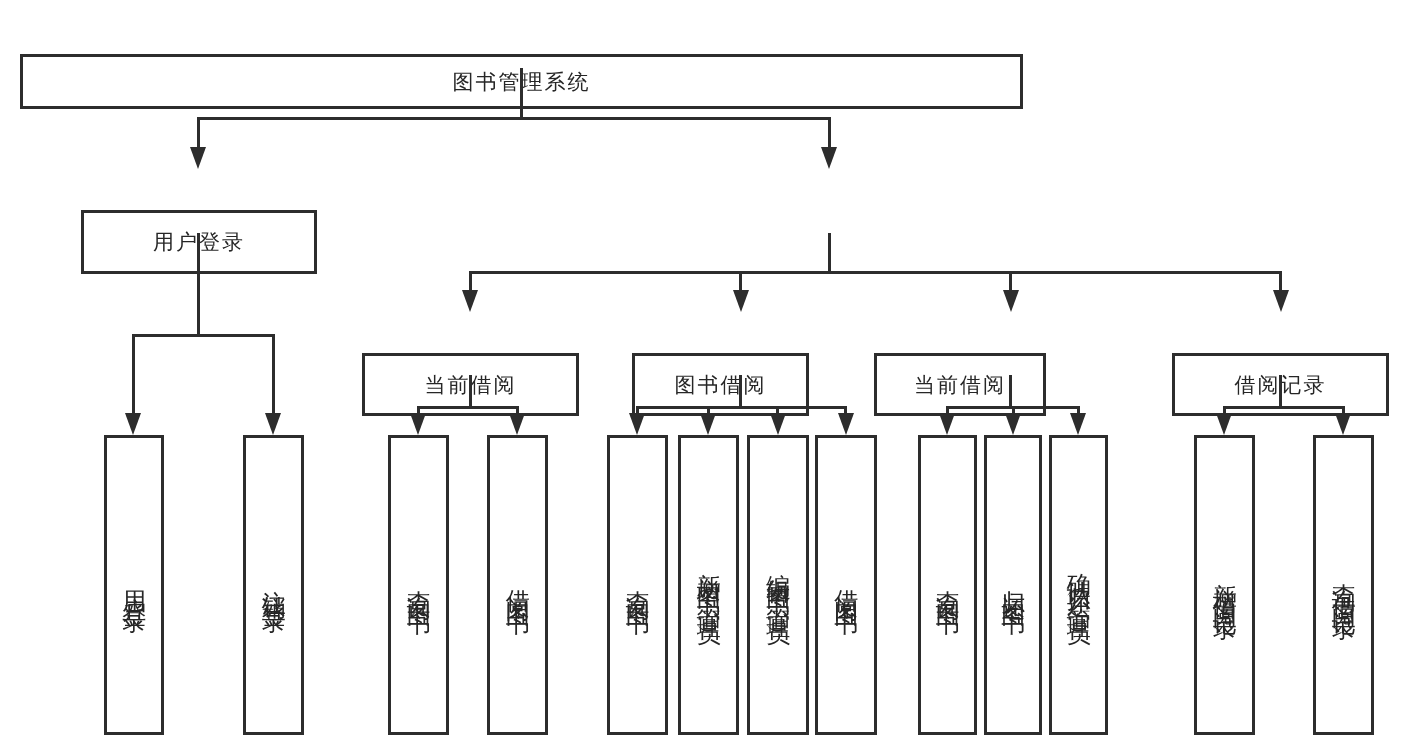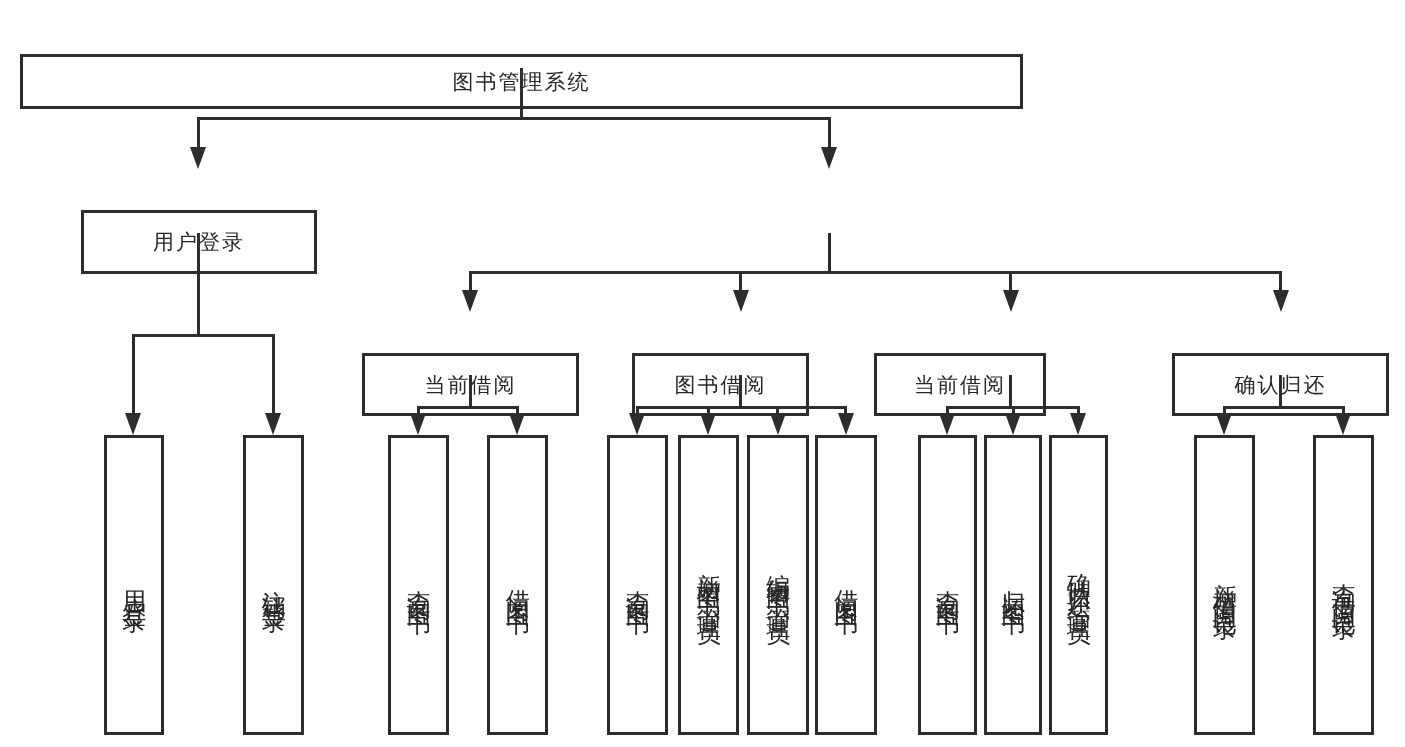--- a/index.html
+++ b/index.html
@@ -41,21 +41,21 @@
 
 <div class="canvas">
 
   <div class="node h-node" style="left:20px;top:13px;width:1003px;height:55px">图书管理系统</div>
 
   <div class="node h-node" style="left:81px;top:169px;width:236px;height:64px">用户登录</div>
 
   <div class="node h-node" style="left:362px;top:312px;width:217px;height:63px">当前借阅</div>
   <div class="node h-node" style="left:632px;top:312px;width:177px;height:63px">图书借阅</div>
   <div class="node h-node" style="left:874px;top:312px;width:172px;height:63px">当前借阅</div>
-  <div class="node h-node" style="left:1172px;top:312px;width:217px;height:63px">确认归还</div>
+  <div class="node h-node" style="left:1172px;top:312px;width:217px;height:63px">借阅记录</div>
 
   <div class="node v-node" style="left:104px;top:435px;width:60px;height:300px">
     <span>用户登录</span>
     </div>
   <div class="node v-node" style="left:243px;top:435px;width:61px;height:300px">
     <span>注销登录</span>
     </div>
 
   <div class="node v-node" style="left:388px;top:435px;width:61px;height:300px">
     <span>查询图书</span>

